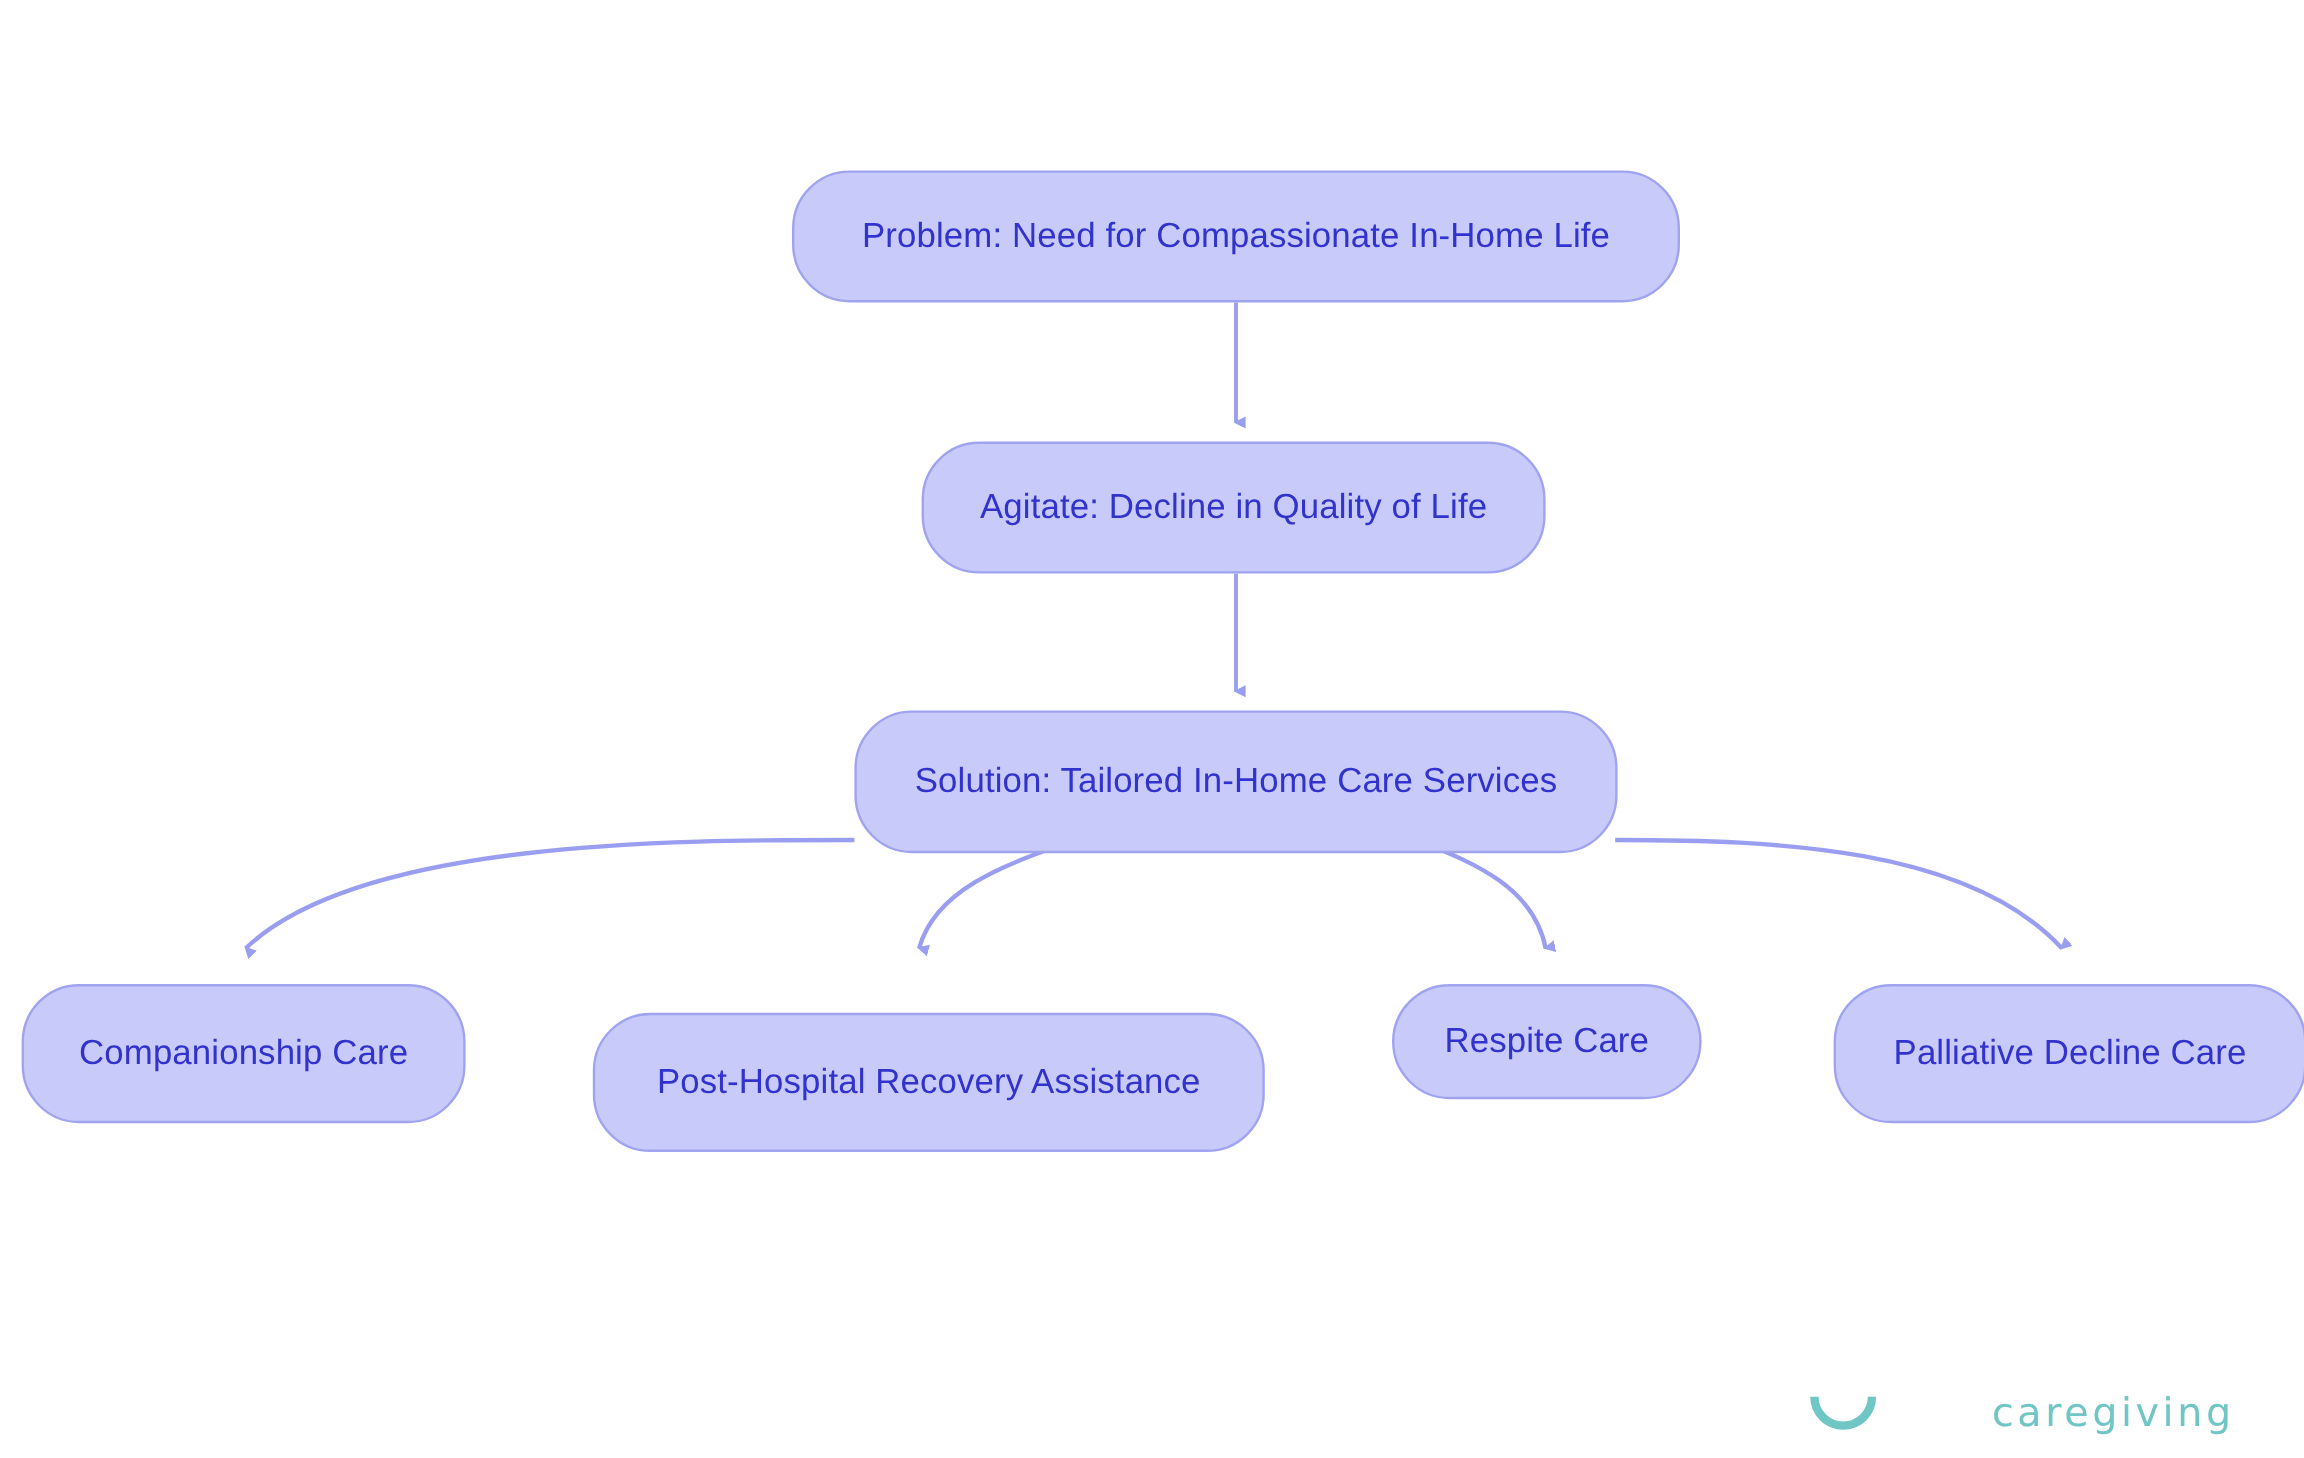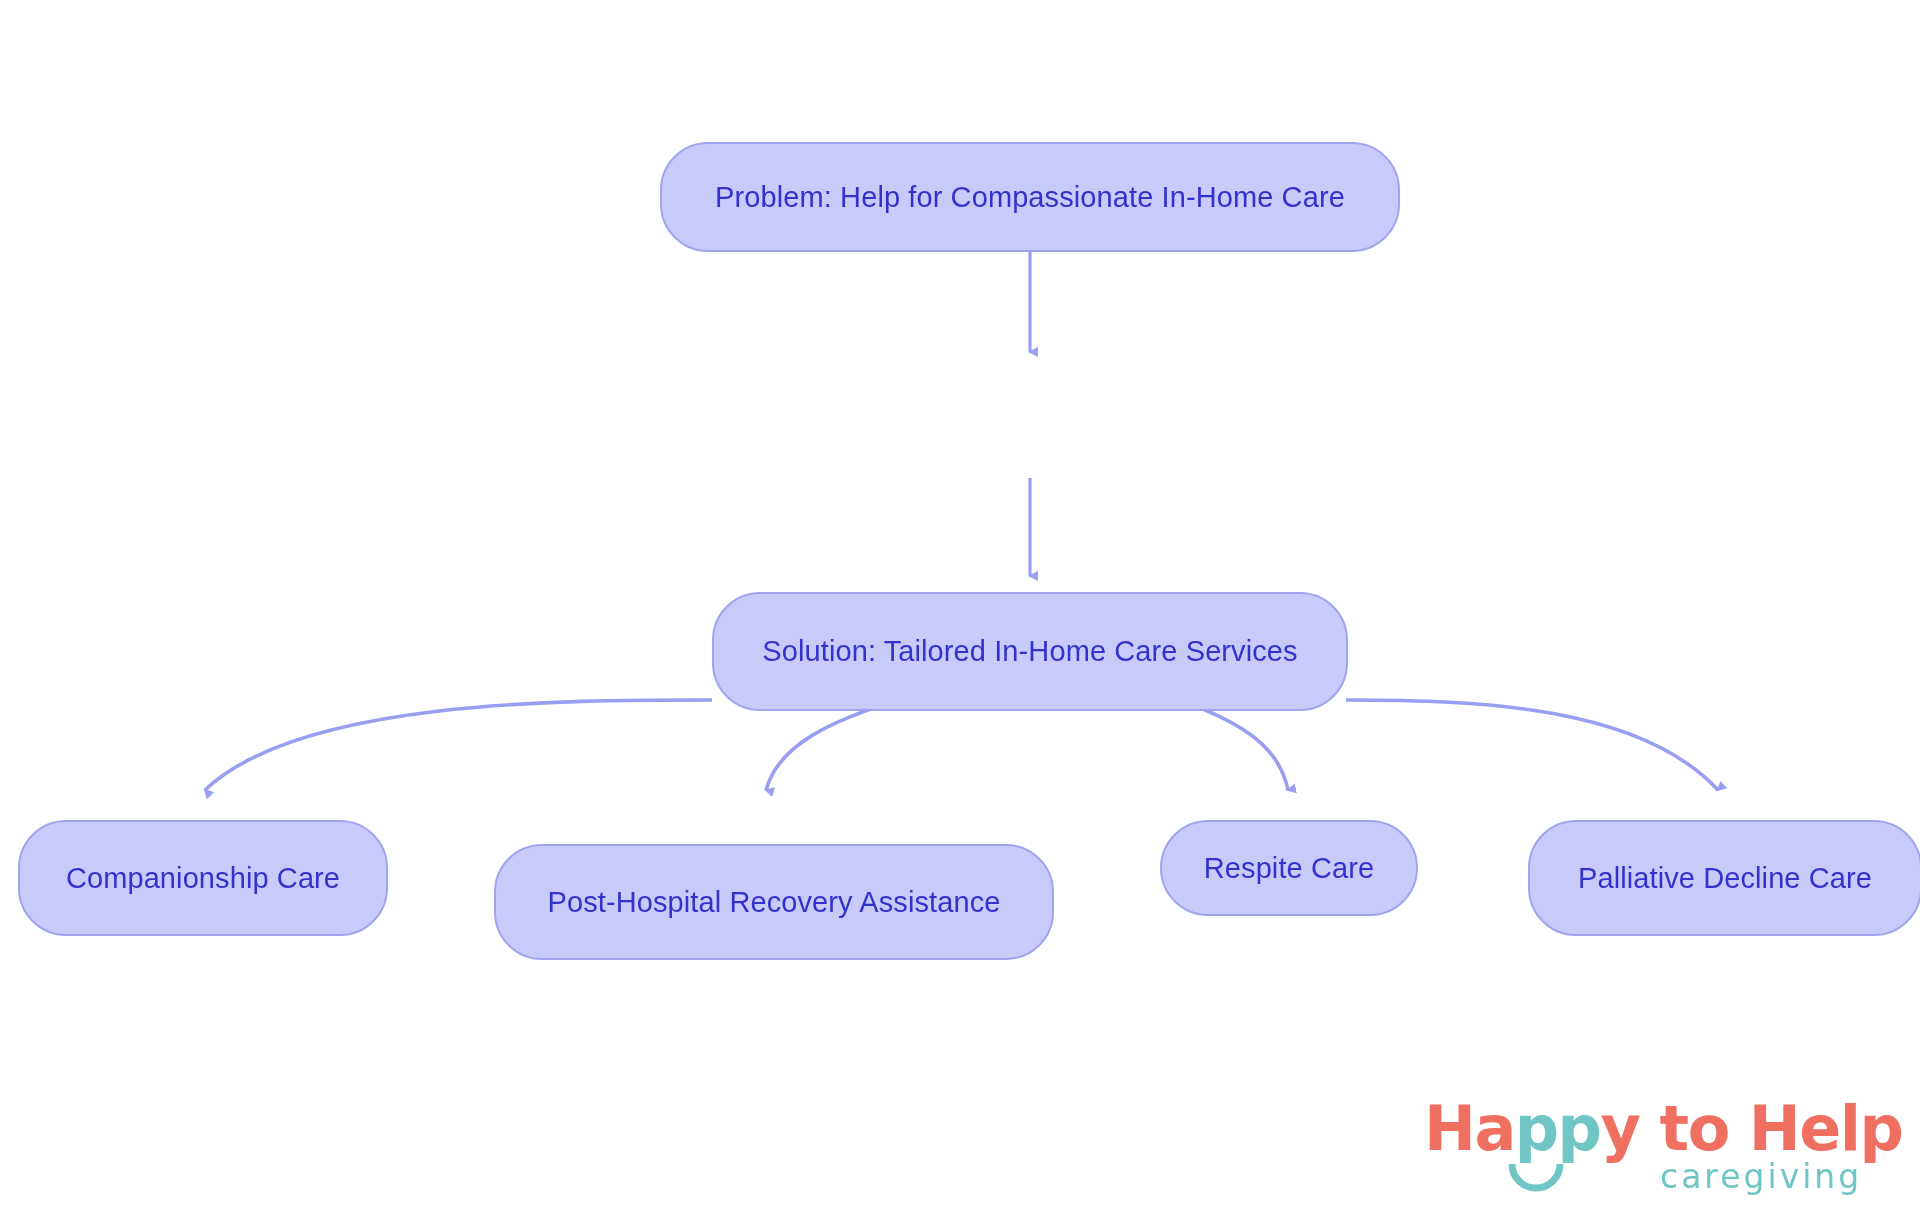--- a/index.html
+++ b/index.html
@@ -116,23 +116,26 @@
     <path d="M712,700 C560,700 300,700 205,790" stroke="#9a9ef0" stroke-width="3.6" fill="none" marker-end="url(#arrow)"></path>
 
     <path d="M890,702 C840,720 780,740 766,790" stroke="#9a9ef0" stroke-width="3.6" fill="none" marker-end="url(#arrow)"></path>
 
     <path d="M1186,702 C1230,720 1278,740 1288,790" stroke="#9a9ef0" stroke-width="3.6" fill="none" marker-end="url(#arrow)"></path>
 
     <path d="M1346,700 C1480,700 1640,706 1718,790" stroke="#9a9ef0" stroke-width="3.6" fill="none" marker-end="url(#arrow)"></path>
   </svg>
 
   <div class="node" id="node-problem">
-    <span class="node-label">Problem: Help for Compassionate In-Home Care</span>
+    <span class="node-label">Problem: Need for Compassionate In-Home Life</span>
   </div>
 
+  <div class="node" id="node-agitate">
+    <span class="node-label">Agitate: Decline in Quality of Life</span>
+  </div>
 
   <div class="node" id="node-solution">
     <span class="node-label">Solution: Tailored In-Home Care Services</span>
   </div>
 
   <div class="node" id="node-comp">
     <span class="node-label">Companionship Care</span>
   </div>
 
   <div class="node" id="node-post">
@@ -141,20 +144,19 @@
 
   <div class="node" id="node-respite">
     <span class="node-label">Respite Care</span>
   </div>
 
   <div class="node" id="node-palliative">
     <span class="node-label">Palliative Decline Care</span>
   </div>
 
   <div id="logo">
-    <div class="logo-main"><span class="logo-coral">Ha</span><span class="logo-teal">pp</span><span class="logo-coral">y</span><span class="logo-coral"> to Help</span></div>
     <svg class="logo-smile" viewBox="0 0 56 34">
       <path d="M4,2 A24,24 0 0 0 52,2" stroke="#6fc6c4" stroke-width="7" fill="none" stroke-linecap="butt"></path>
     </svg>
     <div class="logo-sub">caregiving</div>
   </div>
 
 </div>
 
 </body></html>

